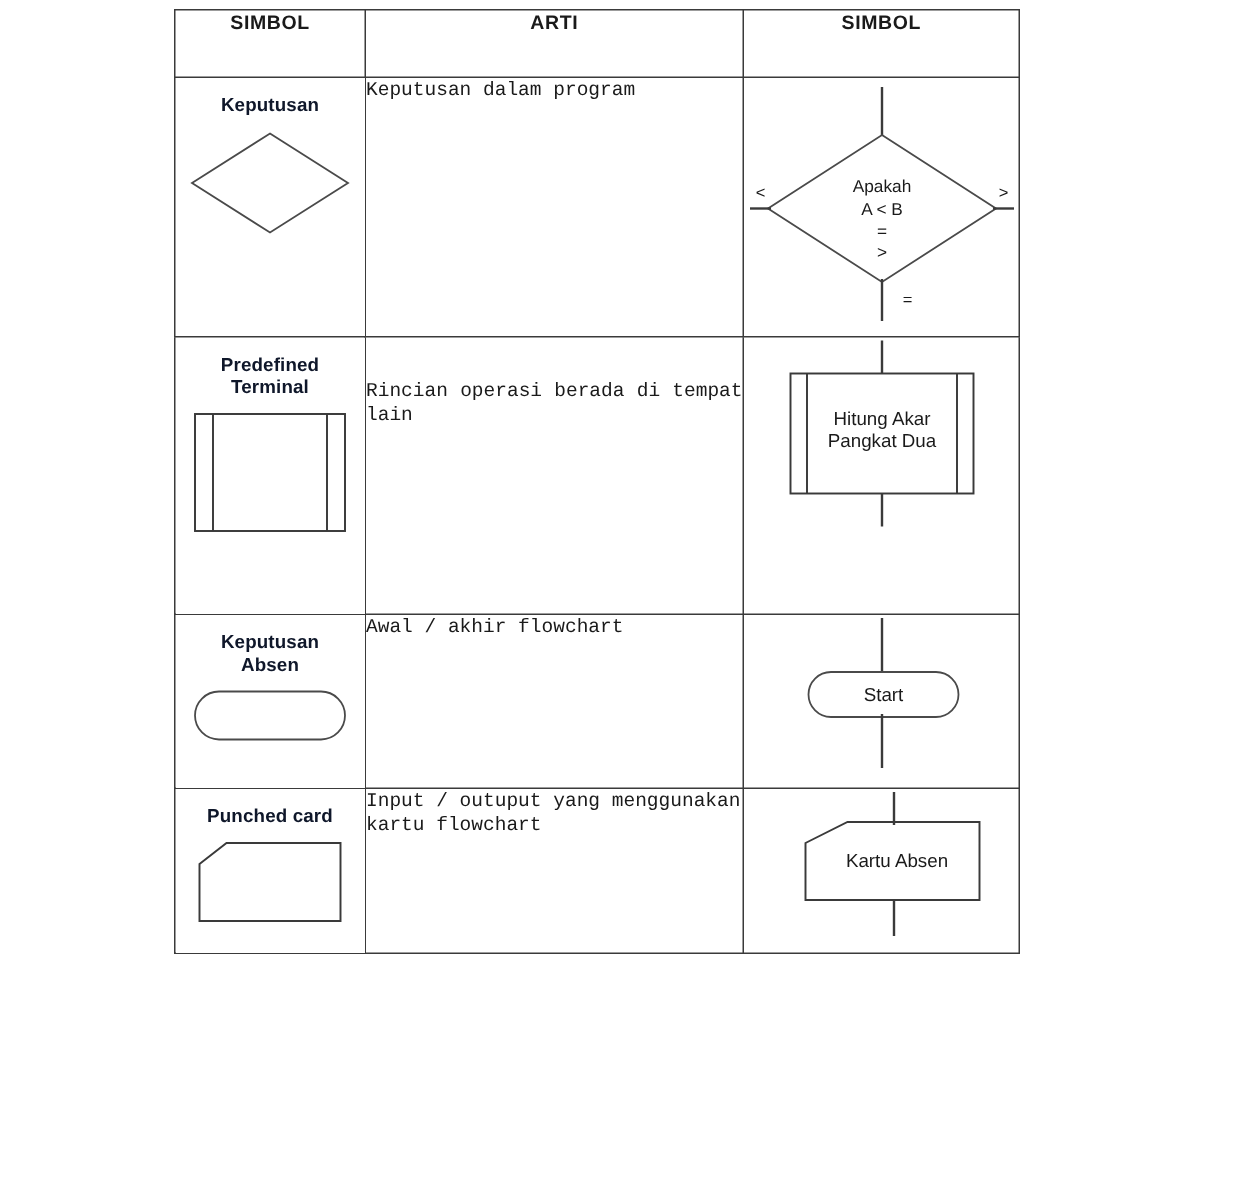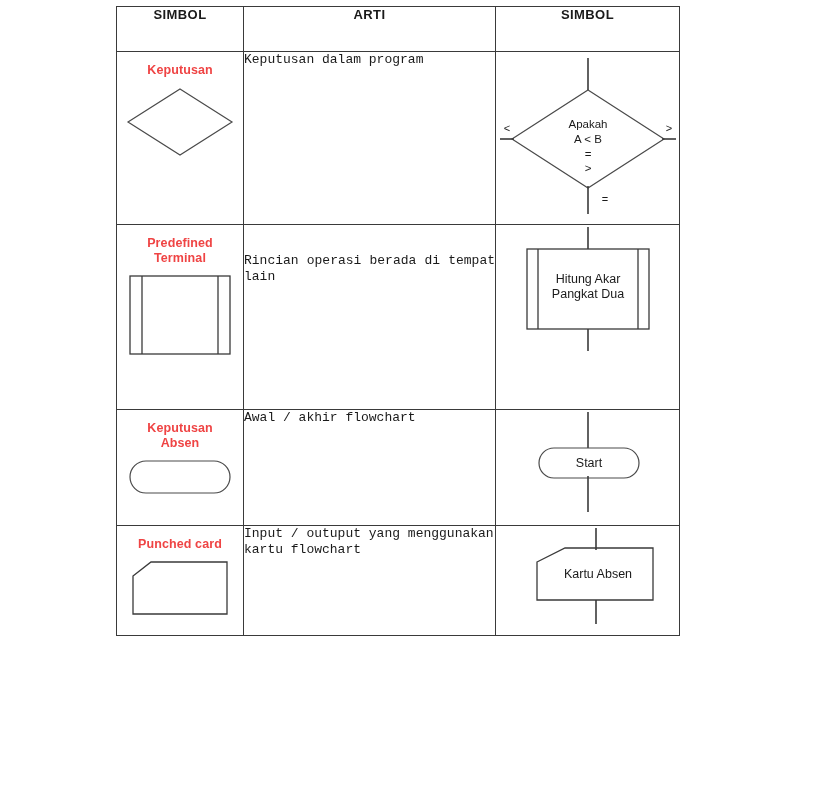--- a/index.html
+++ b/index.html
@@ -57,21 +57,21 @@
   .sym-cell {
     position: relative;
     text-align: center;
   }
   .sym-label {
     font-size: 12.5px;
     font-weight: bold;
     line-height: 15px;
     padding-top: 11px;
     letter-spacing: 0.1px;
-    color: #ef4444;
+    color: #0f172a;
   }
   .sym-art {
     display: flex;
     justify-content: center;
     align-items: flex-start;
     padding-top: 8px;
   }
 
   
   .desc-cell {

